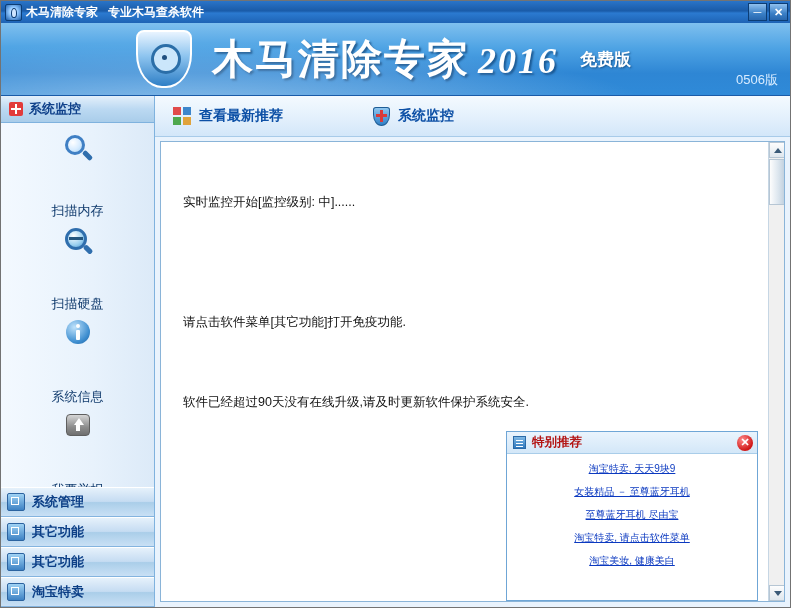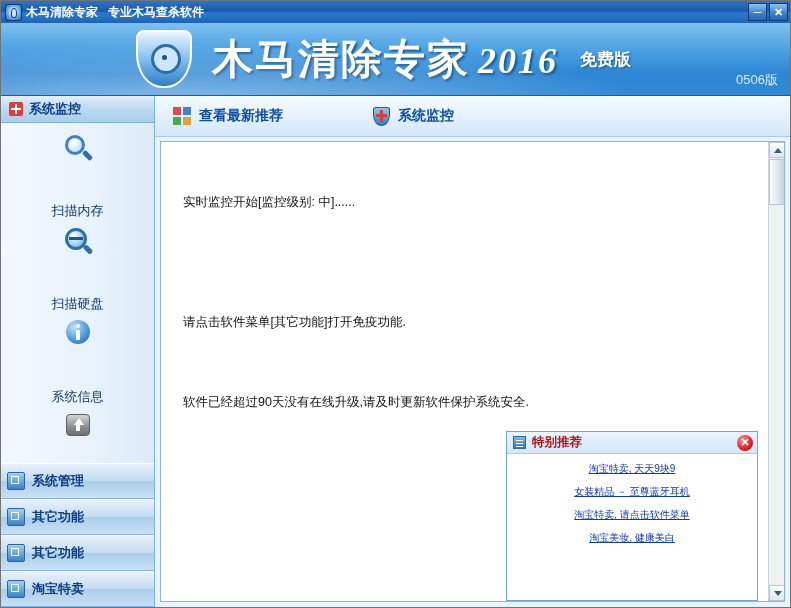--- a/index.html
+++ b/index.html
@@ -287,21 +287,21 @@
     border-right: 5px solid transparent;
     border-bottom: 7px solid #ffffff;
   }
   .ic-report .arrow-stem {
     position: absolute; left: 15px; top: 12px;
     width: 4px; height: 7px; background: #ffffff;
   }
   
   .side-buttons { flex: none; }
   .side-btn {
-    height: 36px;
+    height: 30px;
     display: flex;
     align-items: center;
     padding-left: 6px;
     background: linear-gradient(to bottom, #e6f1fb 0%, #c5dcf2 48%, #aacee9 52%, #c9e0f5 100%);
     border-top: 1px solid #ffffff;
     border-bottom: 1px solid #84b4df;
     color: #0c3f86;
     font-weight: bold;
     font-size: 13px;
     box-sizing: border-box;
@@ -651,20 +651,21 @@
           <div class="ad-popup">
             <div class="ad-header">
               <span class="ad-ic"></span>
               <span class="ad-title">特别推荐</span>
               <span class="ad-spacer"></span>
               <span class="ad-close">✕</span>
             </div>
             <div class="ad-links">
               <a class="ad-link" href="#">淘宝特卖, 天天9块9</a>
               <a class="ad-link" href="#">女装精品 － 至尊蓝牙耳机</a>
+              <a class="ad-link" href="#">至尊蓝牙耳机 尽由宝</a>
               <a class="ad-link" href="#">淘宝特卖, 请点击软件菜单</a>
               <a class="ad-link" href="#">淘宝美妆, 健康美白</a>
             </div>
           </div>
 
         </div>
       </div>
 
     </div>
   </div>

